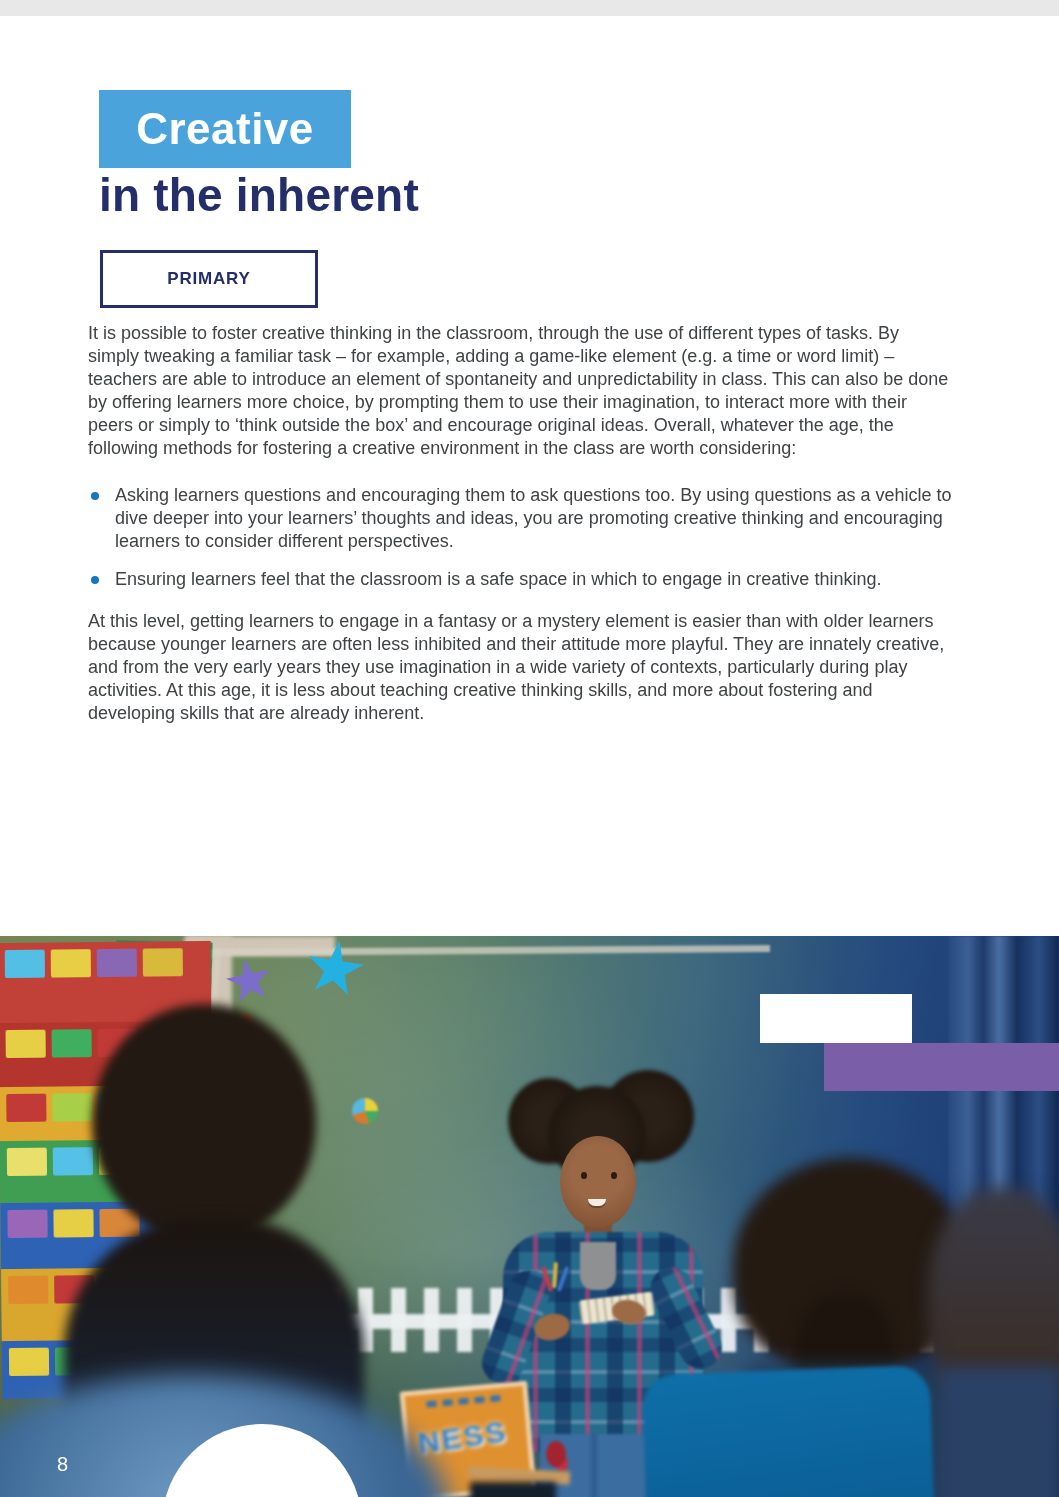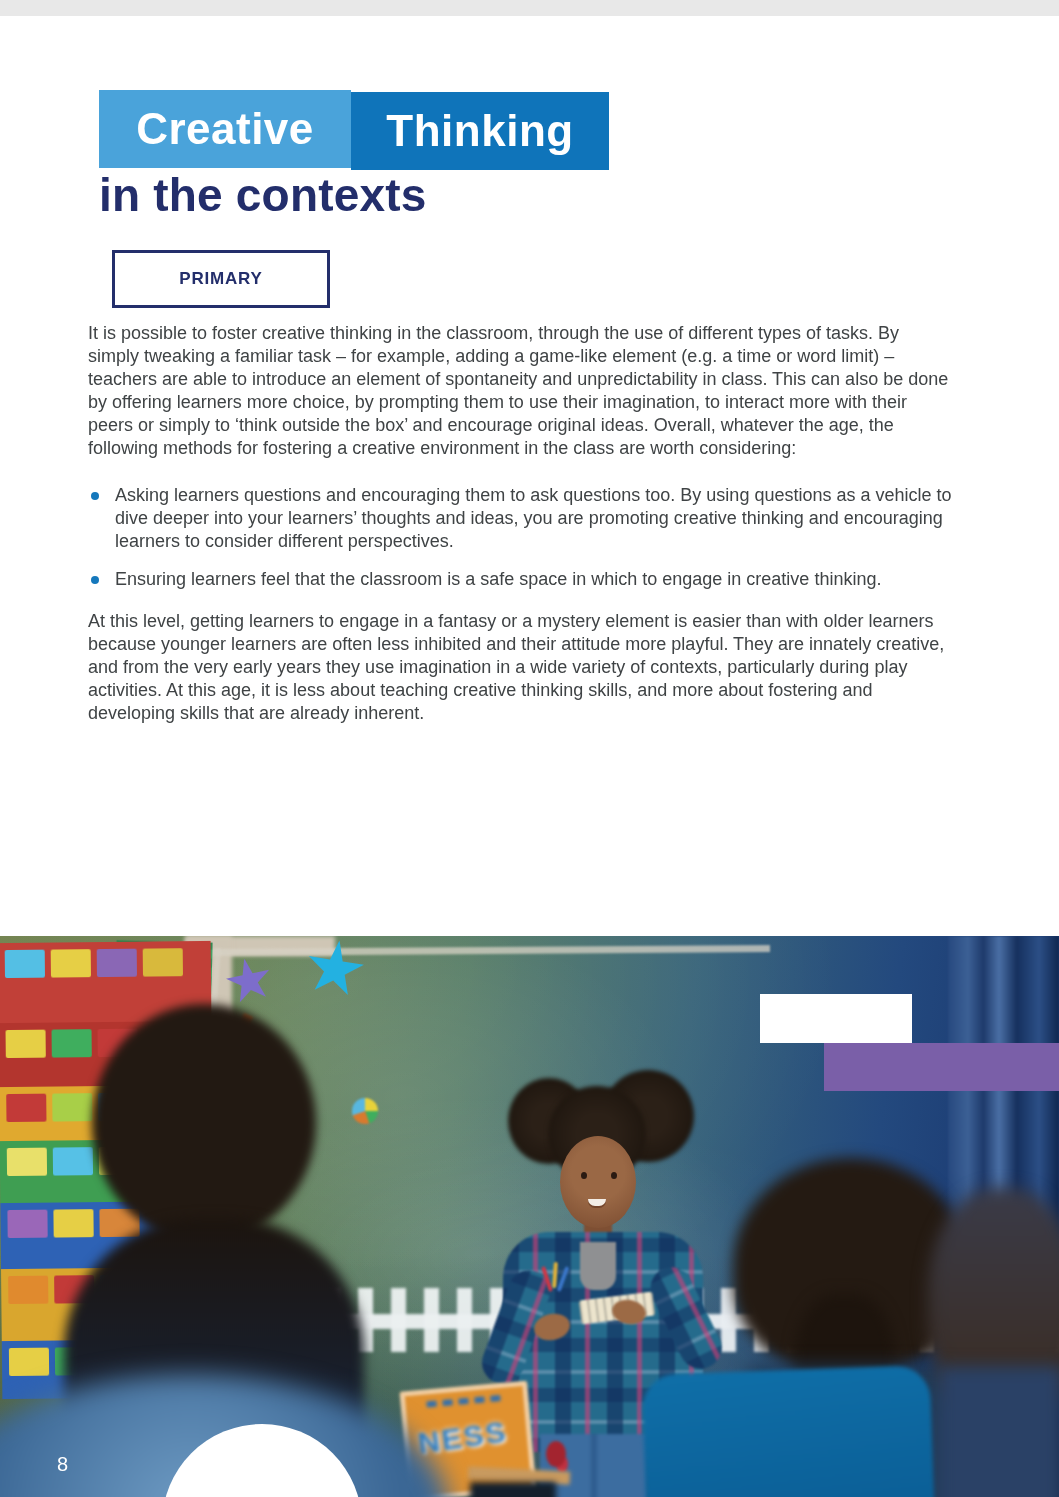--- a/index.html
+++ b/index.html
@@ -7,21 +7,21 @@
         overflow:hidden;font-family:"Liberation Sans","DejaVu Sans",sans-serif;}
 
   
   .title-row{position:absolute;left:99px;top:74px;display:flex;}
   .block{height:78px;display:flex;align-items:center;justify-content:center;
          color:#fff;font-size:44px;font-weight:bold;letter-spacing:.5px;}
   .block-light{width:252px;background:var(--accent-light-blue,#4aa3da);}
   .block-dark{width:258px;background:var(--accent-dark-blue,#0f74ba);margin-top:2px;height:78px;}
   .subtitle{position:absolute;left:99px;top:152px;font-size:46px;font-weight:bold;
             color:var(--navy,#232e6b);letter-spacing:.2px;}
-  .badge{position:absolute;left:112px;top:234px;width:212px;height:52px;
+  .badge{position:absolute;left:100px;top:234px;width:212px;height:52px;
          border:3px solid var(--navy,#232e6b);display:flex;align-items:center;justify-content:center;
          color:var(--navy,#232e6b);font-size:17px;font-weight:bold;letter-spacing:.8px;}
 
   
   .text-col{position:absolute;left:88px;top:306px;width:866px;
             color:var(--body-text,#3f4345);font-size:18px;line-height:23px;}
   .text-col p{margin:0 0 24px 0;}
   .text-col ul{list-style:none;margin:0 0 19px 0;padding:0;}
   .text-col li{position:relative;padding-left:27px;margin-bottom:15px;}
   .text-col li .dot{position:absolute;left:3px;top:8px;width:8px;height:8px;border-radius:50%;
@@ -141,23 +141,22 @@
                  background:#fff;z-index:30;}
   .page-num{position:absolute;left:57px;top:1437px;color:#fff;font-size:20px;z-index:31;}
 </style>
 </head>
 <body>
 
 <div class="page">
 
   <div class="title-row">
     <div class="block block-light">Creative</div>
-    <div class="block block-dark">Thinking</div>
   </div>
-  <div class="subtitle">in the contexts</div>
+  <div class="subtitle">in the inherent</div>
   <div class="badge">PRIMARY</div>
 
   <div class="text-col">
     <p>It is possible to foster creative thinking in the classroom, through the use of different types of tasks. By simply tweaking a familiar task – for example, adding a game-like element (e.g. a time or word limit) – teachers are able to introduce an element of spontaneity and unpredictability in class. This can also be done by offering learners more choice, by prompting them to use their imagination, to interact more with their peers or simply to ‘think outside the box’ and encourage original ideas. Overall, whatever the age, the following methods for fostering a creative environment in the class are worth considering:</p>
     <ul>
       <li><span class="dot"></span><span>Asking learners questions and encouraging them to ask questions too. By using questions as a vehicle to dive deeper into your learners’ thoughts and ideas, you are promoting creative thinking and encouraging learners to consider different perspectives.</span></li>
       <li><span class="dot"></span><span>Ensuring learners feel that the classroom is a safe space in which to engage in creative thinking.</span></li>
     </ul>
     <p>At this level, getting learners to engage in a fantasy or a mystery element is easier than with older learners because younger learners are often less inhibited and their attitude more playful. They are innately creative, and from the very early years they use imagination in a wide variety of contexts, particularly during play activities. At this age, it is less about teaching creative thinking skills, and more about fostering and developing skills that are already inherent.</p>
   </div>

